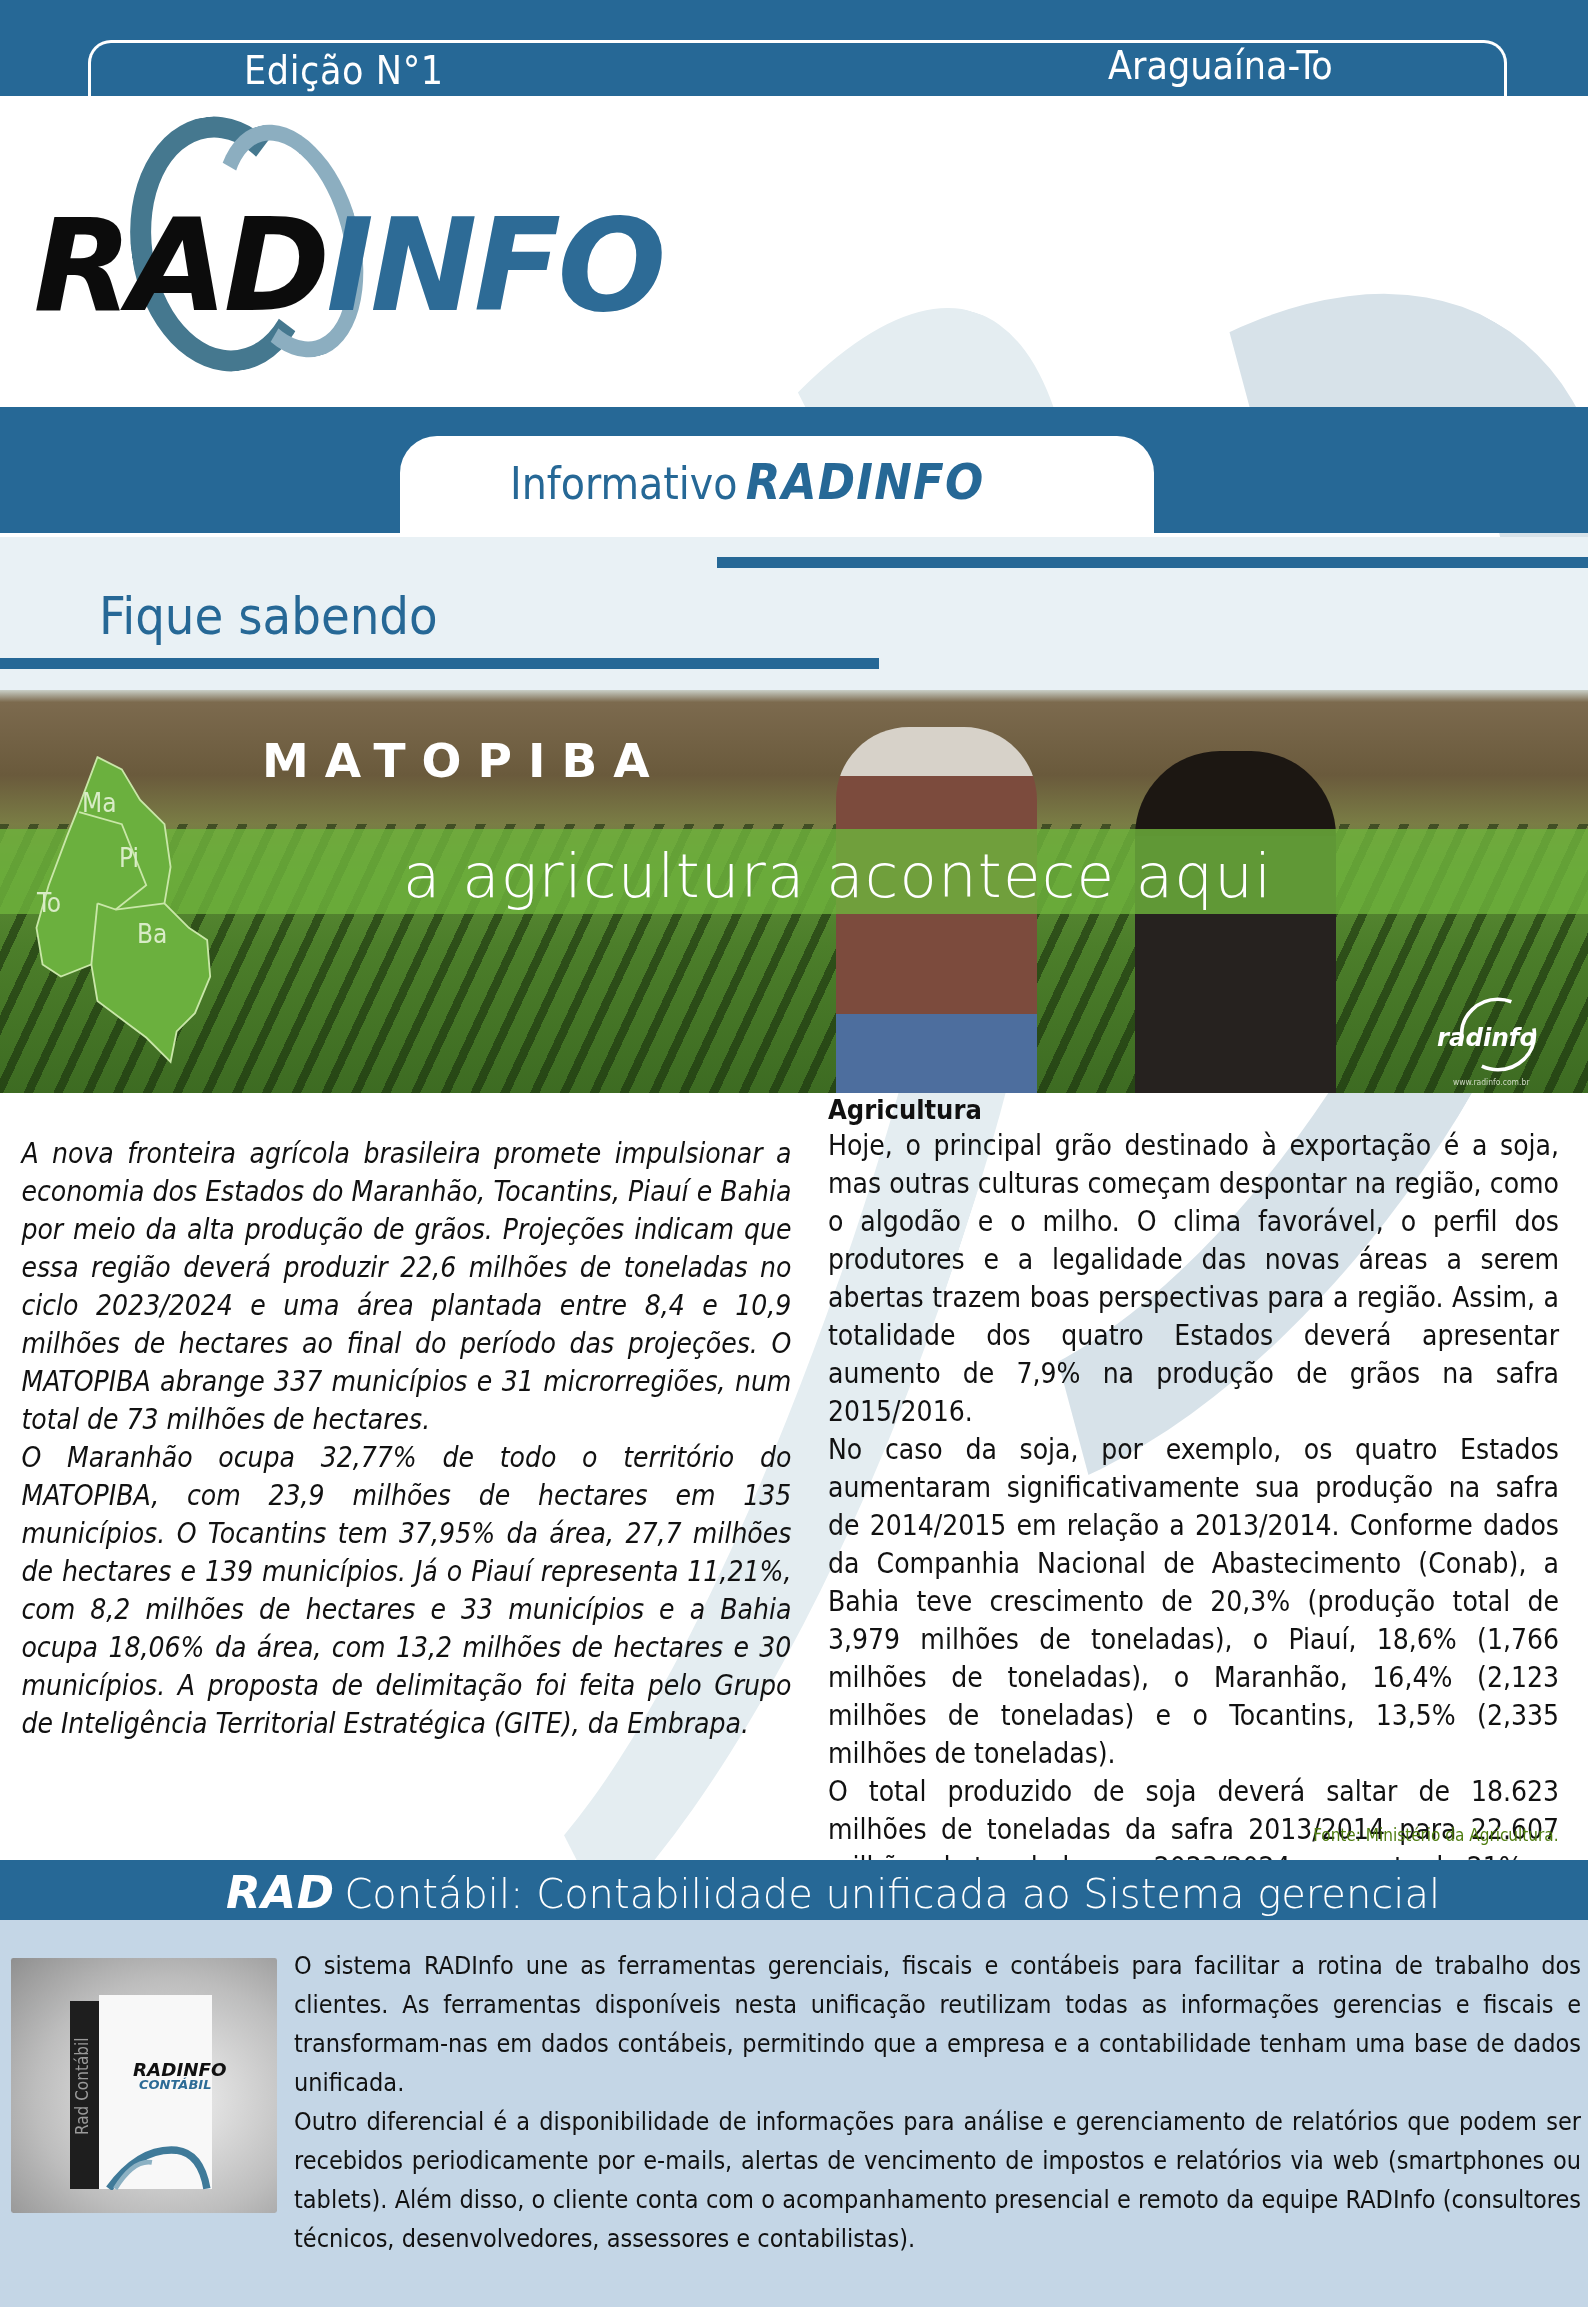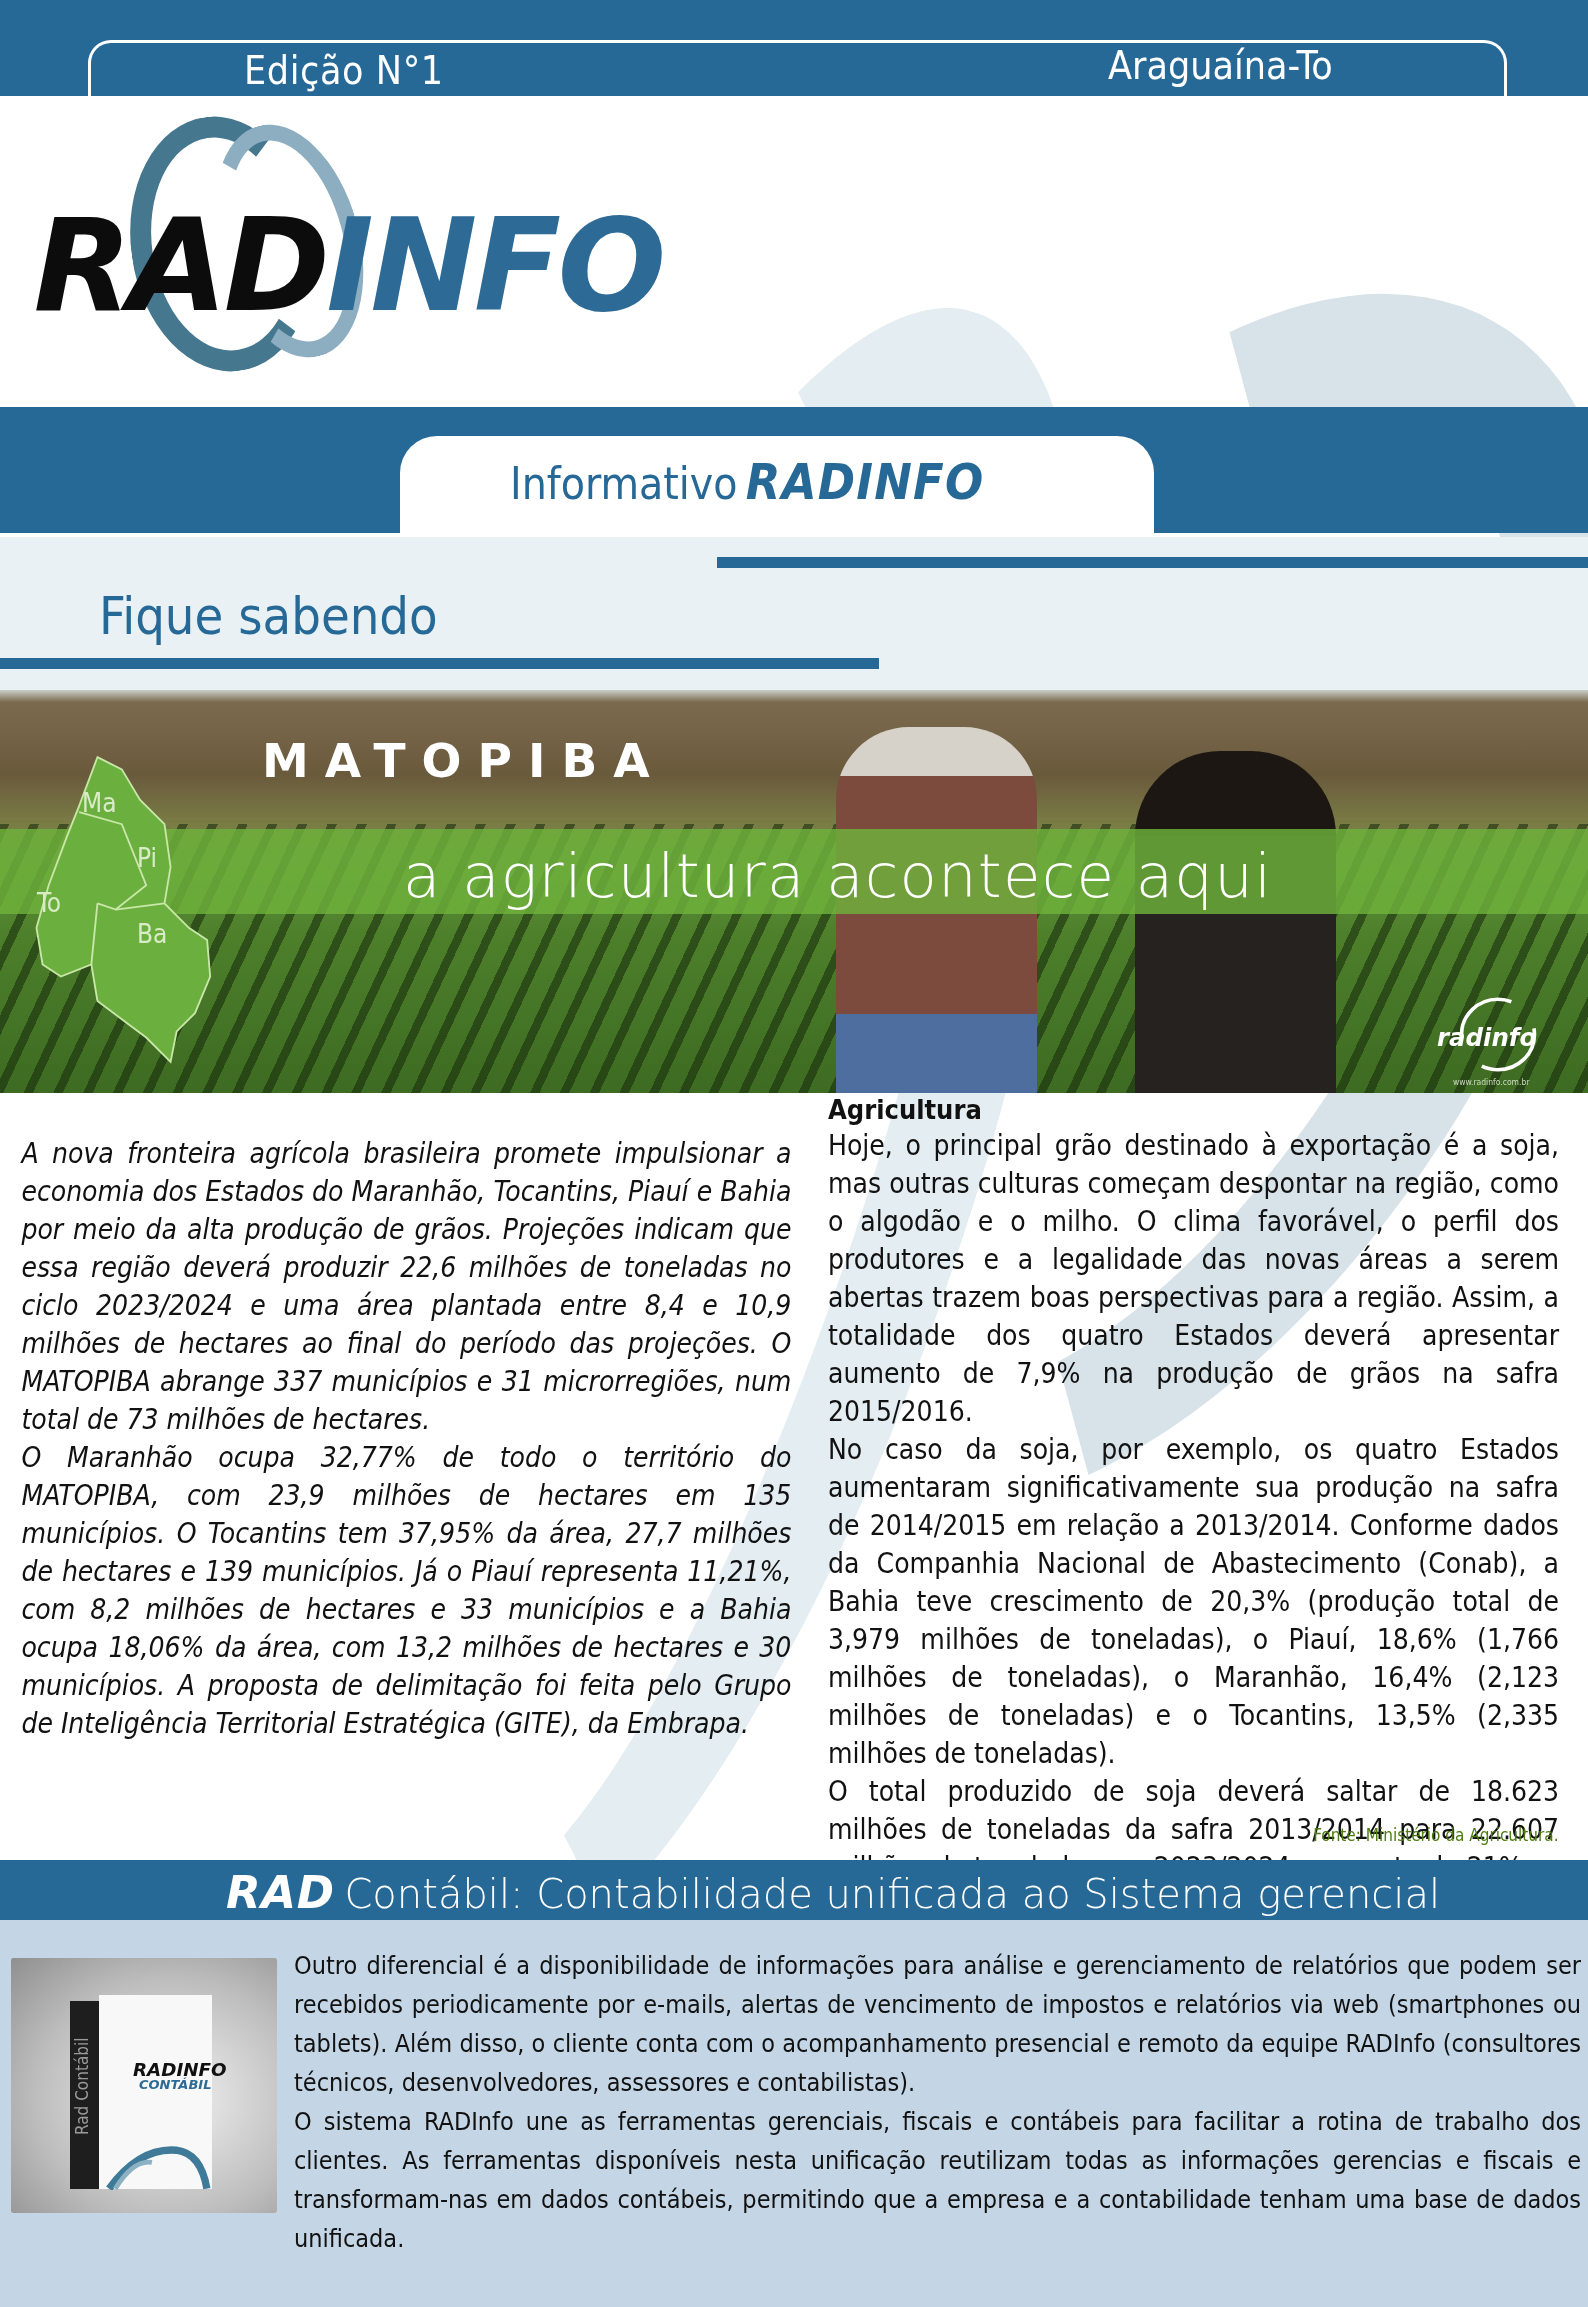--- a/index.html
+++ b/index.html
@@ -103,21 +103,21 @@
   <div class="banner-person1"></div>
   <div class="banner-person2"></div>
   <div class="banner-band"></div>
   <svg class="banner-map" viewBox="0 0 360 530">
     <path d="M120 20 L160 40 L190 90 L230 130 L240 200 L230 260 L270 300 L300 320 L305 380 L280 440 L250 470 L240 520 L200 480 L160 450 L120 420 L110 360 L60 380 L30 360 L20 300 L40 230 L70 150 L90 100 Z" fill="#6bb03e" stroke="#c9e7a8" stroke-width="3"></path>
     <path d="M90 110 L160 130 L200 230 L150 270 L120 260" fill="none" stroke="#c9e7a8" stroke-width="3"></path>
     <path d="M120 260 L110 360" fill="none" stroke="#c9e7a8" stroke-width="3"></path>
     <path d="M150 270 L230 260" fill="none" stroke="#c9e7a8" stroke-width="3"></path>
   </svg>
   <span class="map-label" style="left:82px; top:98px;">Ma</span>
-  <span class="map-label" style="left:137px; top:153px;">Pi</span>
+  <span class="map-label" style="left:119px; top:153px;">Pi</span>
   <span class="map-label" style="left:37px; top:198px;">To</span>
   <span class="map-label" style="left:137px; top:229px;">Ba</span>
   <div class="banner-title">MATOPIBA</div>
   <div class="banner-sub">a agricultura acontece aqui</div>
 </div>
 <div class="banner-logo">
   <svg width="134" height="79" viewBox="0 0 220 130">
     <ellipse cx="110" cy="65" rx="60" ry="58" fill="none" stroke="#ffffff" stroke-width="6" stroke-dasharray="120 60"></ellipse>
   </svg>
   <div style="position:absolute; left:6.1px; top:27.5px; font-size:24.4px; font-style:italic; font-weight:bold; color:#fff; font-family:'DejaVu Sans',sans-serif;">radinfo</div>
@@ -148,16 +148,16 @@
   <div class="box-front"></div>
   <div class="box-spine-label">Rad Contábil</div>
   <div class="box-brand">RADINFO</div>
   <div class="box-brand2">CONTÁBIL</div>
   <svg style="position:absolute; left:92px; top:183px;" width="110" height="49" viewBox="0 0 180 80">
     <path d="M10 78 Q60 10 120 15 Q160 20 170 78" fill="none" stroke="#3f7a99" stroke-width="12"></path>
     <path d="M20 78 Q50 30 80 35" fill="none" stroke="#8cb1c3" stroke-width="8"></path>
   </svg>
 </div>
 <div class="contabil-text">
+  <p>O sistema RADInfo une as ferramentas gerenciais, fiscais e contábeis para facilitar a rotina de trabalho dos clientes.  As ferramentas disponíveis nesta unificação reutilizam todas as informações gerencias e fiscais e transformam-nas em dados contábeis, permitindo que a empresa e a contabilidade tenham uma base de dados unificada.</p>
   <p>Outro diferencial é a disponibilidade de informações para análise e gerenciamento de relatórios que podem ser recebidos periodicamente por e-mails, alertas de vencimento de impostos e relatórios via web (smartphones ou tablets). Além disso, o cliente conta com o acompanhamento presencial e remoto da equipe RADInfo (consultores técnicos, desenvolvedores, assessores e contabilistas).</p>
-  <p>O sistema RADInfo une as ferramentas gerenciais, fiscais e contábeis para facilitar a rotina de trabalho dos clientes.  As ferramentas disponíveis nesta unificação reutilizam todas as informações gerencias e fiscais e transformam-nas em dados contábeis, permitindo que a empresa e a contabilidade tenham uma base de dados unificada.</p>
 </div>
 
 
 </body></html>

